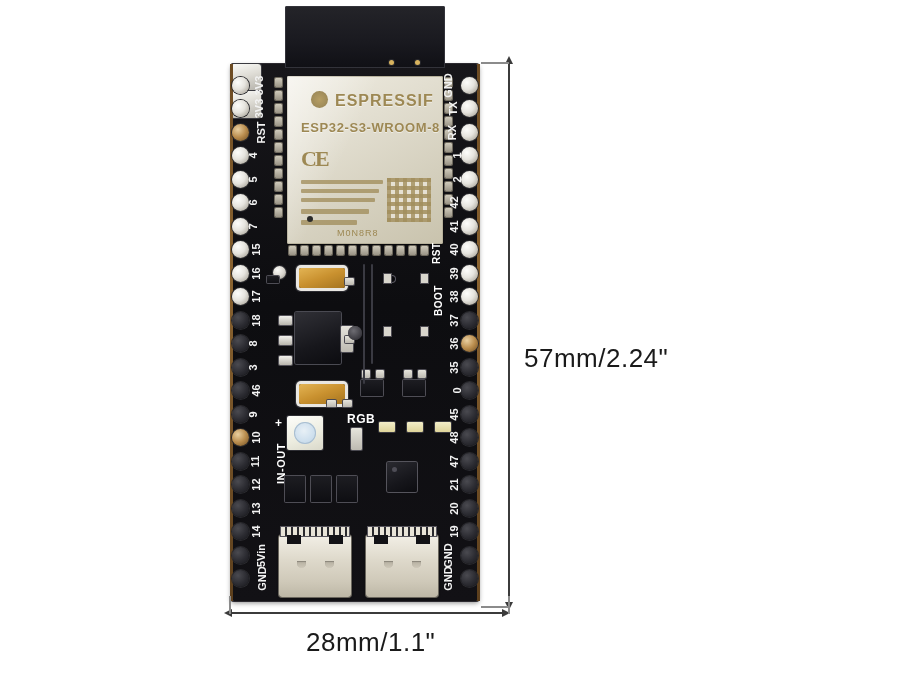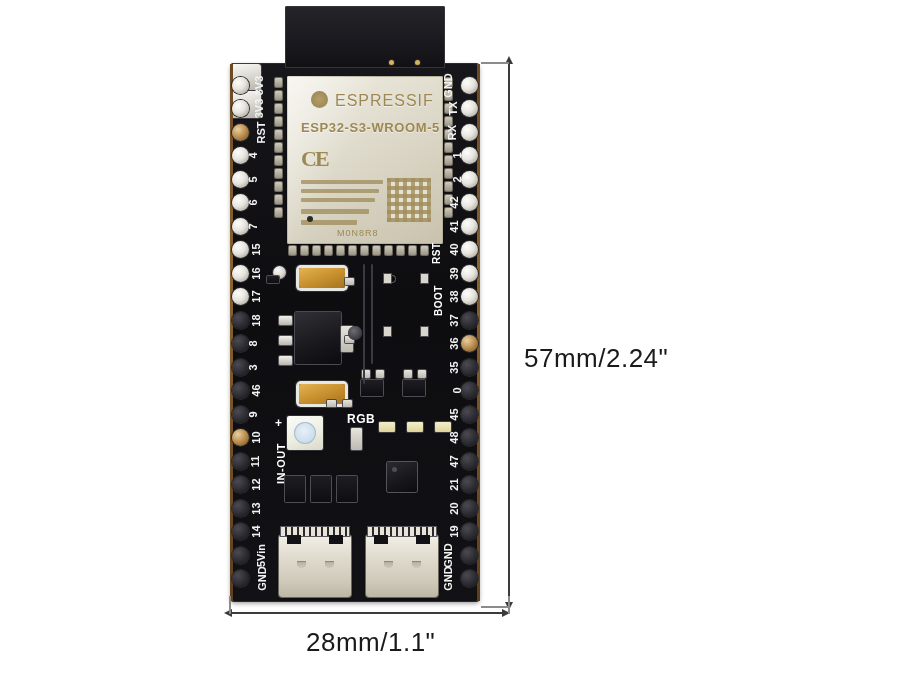--- a/index.html
+++ b/index.html
@@ -65,21 +65,21 @@
 
   
   #module{
     position:absolute;left:56px;top:12px;width:156px;height:168px;
     background:linear-gradient(150deg,#efece1 0%,#e2ded0 35%,#d4cfbd 70%,#c9c3ad 100%);
     border-radius:2px;box-shadow:inset 0 0 0 1px #b6b09a, 0 1px 2px rgba(0,0,0,.5);
     overflow:hidden;
   }
   #module .sheen{position:absolute;inset:0;background:linear-gradient(115deg,rgba(255,255,255,.55) 0%,rgba(255,255,255,0) 40%);}
   .mod-txt{position:absolute;color:#9d8853;font-family:"Liberation Sans",sans-serif;text-shadow:0 1px 0 rgba(255,255,255,.5);}
-  #mod-brand{left:48px;top:16px;font-size:16px;font-weight:400;letter-spacing:1px;}
+  #mod-brand{left:48px;top:16px;font-size:16px;font-weight:700;letter-spacing:1px;}
   #mod-part{left:14px;top:44px;font-size:13px;font-weight:600;letter-spacing:.6px;}
   #mod-logo{position:absolute;left:24px;top:15px;width:17px;height:17px;border-radius:50%;
             background:radial-gradient(circle,#b39a5d 0%,#9d8853 60%,#8a7545 100%);opacity:.95;}
   #ce{position:absolute;left:14px;top:70px;font-size:22px;color:#9d8853;font-weight:700;letter-spacing:-2px;font-family:"Liberation Serif",serif;}
   .fineline{position:absolute;left:14px;height:4px;background:rgba(157,136,83,.72);border-radius:1px;}
   #qr{position:absolute;right:12px;bottom:22px;width:44px;height:44px;
       background:
         repeating-linear-gradient(0deg,rgba(157,136,83,.85) 0 4px,transparent 4px 8px),
         repeating-linear-gradient(90deg,rgba(157,136,83,.8) 0 4px,transparent 4px 8px);
       background-color:#e8e3d5;opacity:.9;}
@@ -155,21 +155,21 @@
 
     <div id="antenna">
       <div class="pad" style="left:104px;"></div>
       <div class="pad" style="left:130px;"></div>
     </div>
 
     <div id="module">
       <div class="sheen"></div>
       <div id="mod-logo"></div>
       <div class="mod-txt" id="mod-brand">ESPRESSIF</div>
-      <div class="mod-txt" id="mod-part">ESP32-S3-WROOM-5</div>
+      <div class="mod-txt" id="mod-part">ESP32-S3-WROOM-8</div>
       <div id="ce">CE</div>
       <div class="fineline" style="top:104px;width:82px;"></div>
       <div class="fineline" style="top:113px;width:78px;"></div>
       <div class="fineline" style="top:122px;width:74px;"></div>
       <div class="fineline" style="top:133px;width:68px;height:5px;"></div>
       <div class="fineline" style="top:144px;width:56px;height:5px;"></div>
       <div id="qr"></div>
       <div id="mod-dot"></div>
       <div id="mod-code">M0N8R8</div>
     </div>

